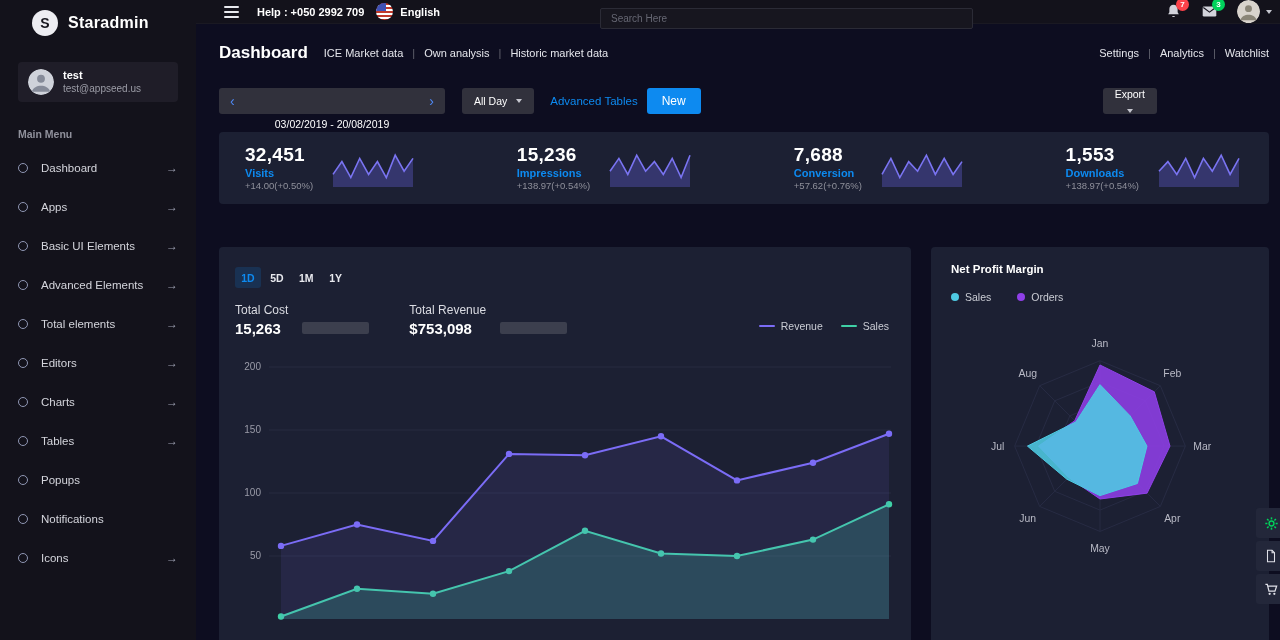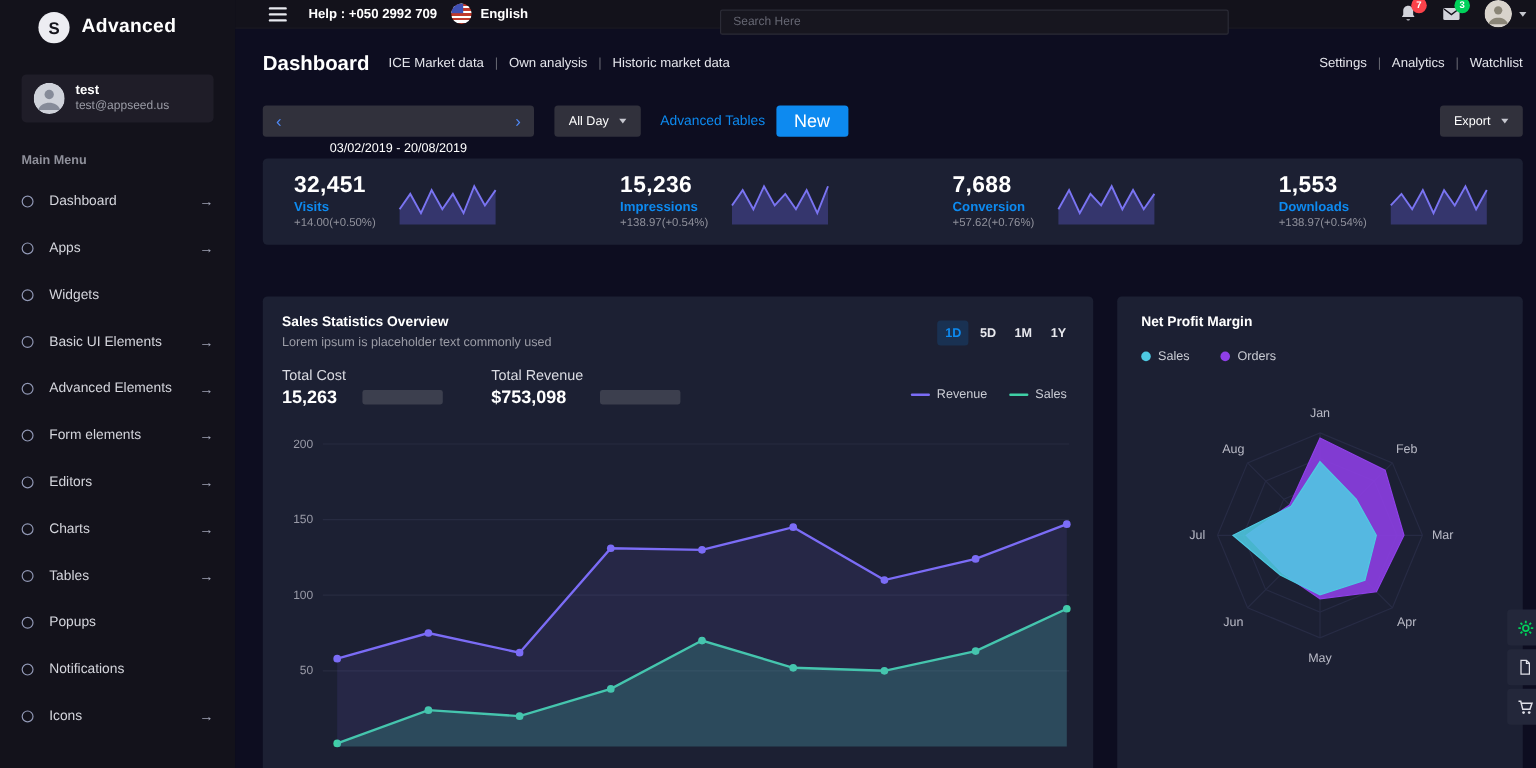--- a/index.html
+++ b/index.html
@@ -32,21 +32,21 @@
   .main{flex:1;display:flex;flex-direction:column;background:#0d0d20;position:relative;}
   .topbar{height:38px;background:#13121b;display:flex;align-items:center;
           padding:0 16px 0 28px;position:relative;border-bottom:1px solid rgba(255,255,255,.03);}
   .hamburger{display:flex;flex-direction:column;gap:3px;}
   .hamburger .bar{width:15px;height:2px;background:#e8e9ef;border-radius:1px;}
   .help{color:#fff;font-size:11px;font-weight:600;margin-left:18px;}
   .flag{width:17px;height:17px;border-radius:50%;margin-left:12px;position:relative;overflow:hidden;flex:none;
         background:repeating-linear-gradient(180deg,#c0392b 0 2px,#fff 2px 4px);cursor:pointer;}
   .flag::after{content:'';position:absolute;left:0;top:0;width:55%;height:47%;background:#3f51b5;}
   .lang{color:#fff;font-size:11px;font-weight:600;margin-left:7px;cursor:pointer;}
-  .search{position:absolute;left:404px;top:8px;width:424px;height:21px;box-sizing:border-box;
+  .search{position:absolute;left:404px;top:8px;width:373px;height:21px;box-sizing:border-box;
           background:#17161f;border:1px solid #2b2b36;border-radius:2px;color:#d6d7de;
           font-size:10px;padding:0 10px;outline:none;}
   .search::placeholder{color:#666773;}
   .top-right{margin-left:auto;display:flex;align-items:center;gap:19px;}
   .icon-wrap{position:relative;display:inline-flex;cursor:pointer;}
   .badge{position:absolute;top:-5px;right:-7px;min-width:13px;height:13px;border-radius:7px;
          font-size:8px;font-weight:bold;color:#fff;display:flex;align-items:center;justify-content:center;padding:0 2px;box-sizing:border-box;}
   .badge.red{background:#fc424a;}
   .badge.green{background:#00d25b;}
   .nav-avatar-wrap{display:flex;align-items:center;gap:6px;cursor:pointer;}
@@ -65,22 +65,22 @@
   .controls{display:flex;align-items:center;margin-top:18px;height:26px;}
   .date-picker{width:226px;height:26px;background:#31313c;border-radius:3px;display:flex;
                align-items:center;justify-content:space-between;padding:0 11px;box-sizing:border-box;cursor:pointer;}
   .date-text{color:#fff;font-size:10.5px;margin-top:45px;}
   .chev{color:#4f8af8;font-size:14px;line-height:1;cursor:pointer;}
   .gray-btn{display:inline-flex;align-items:center;gap:9px;height:26px;background:#31313c;
             color:#fff;font-size:10.5px;padding:0 12px;border-radius:3px;}
   .day-filter{margin-left:17px;text-align:right;}
   .advanced{margin-left:16px;color:#0d8af0;font-size:11.5px;font-weight:500;cursor:pointer;}
   .new-btn{margin-left:9px;height:26px;padding:0 15px;background:#0d8af0;color:#fff;
-           font-size:15px;border-radius:3px;}
-  .export-btn{margin-left:auto;}
+           font-size:12px;border-radius:3px;}
+  .export-btn{margin-left:auto;margin-right:112px;flex-direction:column;}
 
   .stats-panel{margin-top:18px;height:72px;background:#1c2033;border-radius:4px;display:flex;
                align-items:center;justify-content:space-between;padding:0 26px;}
   .stat{display:flex;align-items:center;gap:16px;justify-content:center;}
   .stat-info{line-height:1.15;}
   .stat-value{font-size:19px;font-weight:bold;color:#fff;letter-spacing:.3px;}
   .stat-label{font-size:11px;color:#0d8af0;font-weight:600;margin-top:1px;}
   .stat-change{font-size:9.5px;color:#8f909b;margin-top:1px;}
   .spark{display:block;}
 
@@ -112,21 +112,21 @@
        align-items:center;justify-content:center;}
 </style>
 </head>
 <body>
 
 <div class="app">
 
   <aside class="sidebar">
     <div class="brand">
       <span class="brand-badge">S</span>
-      <span class="brand-name">Advanced</span>
+      <span class="brand-name">Staradmin</span>
     </div>
     <div class="profile-card">
       <span class="avatar">
           <svg viewBox="0 0 24 24" width="26" height="26">
             <circle cx="12" cy="12" r="12" fill="#cfd2da"></circle>
             <circle cx="12" cy="9" r="3.6" fill="#868b99"></circle>
             <path d="M3.5 21c1.2-4 4.8-5.6 8.5-5.6s7.3 1.6 8.5 5.6z" fill="#868b99"></path>
           </svg>
         </span>
       <span class="profile-meta">
@@ -141,35 +141,31 @@
           <span class="menu-text">Dashboard</span>
           <span class="menu-arrow">→</span>
         </div>
         <div class="menu-item">
           <span class="menu-dot"></span>
           <span class="menu-text">Apps</span>
           <span class="menu-arrow">→</span>
         </div>
         <div class="menu-item">
           <span class="menu-dot"></span>
-          <span class="menu-text">Widgets</span>
-        </div>
-        <div class="menu-item">
-          <span class="menu-dot"></span>
           <span class="menu-text">Basic UI Elements</span>
           <span class="menu-arrow">→</span>
         </div>
         <div class="menu-item">
           <span class="menu-dot"></span>
           <span class="menu-text">Advanced Elements</span>
           <span class="menu-arrow">→</span>
         </div>
         <div class="menu-item">
           <span class="menu-dot"></span>
-          <span class="menu-text">Form elements</span>
+          <span class="menu-text">Total elements</span>
           <span class="menu-arrow">→</span>
         </div>
         <div class="menu-item">
           <span class="menu-dot"></span>
           <span class="menu-text">Editors</span>
           <span class="menu-arrow">→</span>
         </div>
         <div class="menu-item">
           <span class="menu-dot"></span>
           <span class="menu-text">Charts</span>
@@ -318,24 +314,20 @@
               <polygon points="4,41 4.0,25.2 12.9,15.6 21.8,28.4 30.7,12.4 39.6,31.6 48.4,12.4 57.3,25.2 66.2,9.2 75.1,28.4 84.0,12.4 84,41" fill="rgba(112,106,244,0.30)"></polygon>
               <polyline points="4.0,25.2 12.9,15.6 21.8,28.4 30.7,12.4 39.6,31.6 48.4,12.4 57.3,25.2 66.2,9.2 75.1,28.4 84.0,12.4" fill="none" stroke="#7a74f2" stroke-width="1.6"></polyline>
             </svg>
           </div>
         </section>
 
       <div class="panels-row">
 
         <section class="panel sales-panel">
           <div class="sales-head">
-            <div>
-              <div class="panel-title">Sales Statistics Overview</div>
-              <div class="panel-sub">Lorem ipsum is placeholder text commonly used</div>
-            </div>
             <div class="tabs">
                 <button class="tab active">1D</button>
                 <button class="tab">5D</button>
                 <button class="tab">1M</button>
                 <button class="tab">1Y</button>
               </div>
           </div>
           <div class="totals-row">
             <div class="total-block">
               <div class="t-label">Total Cost</div>

